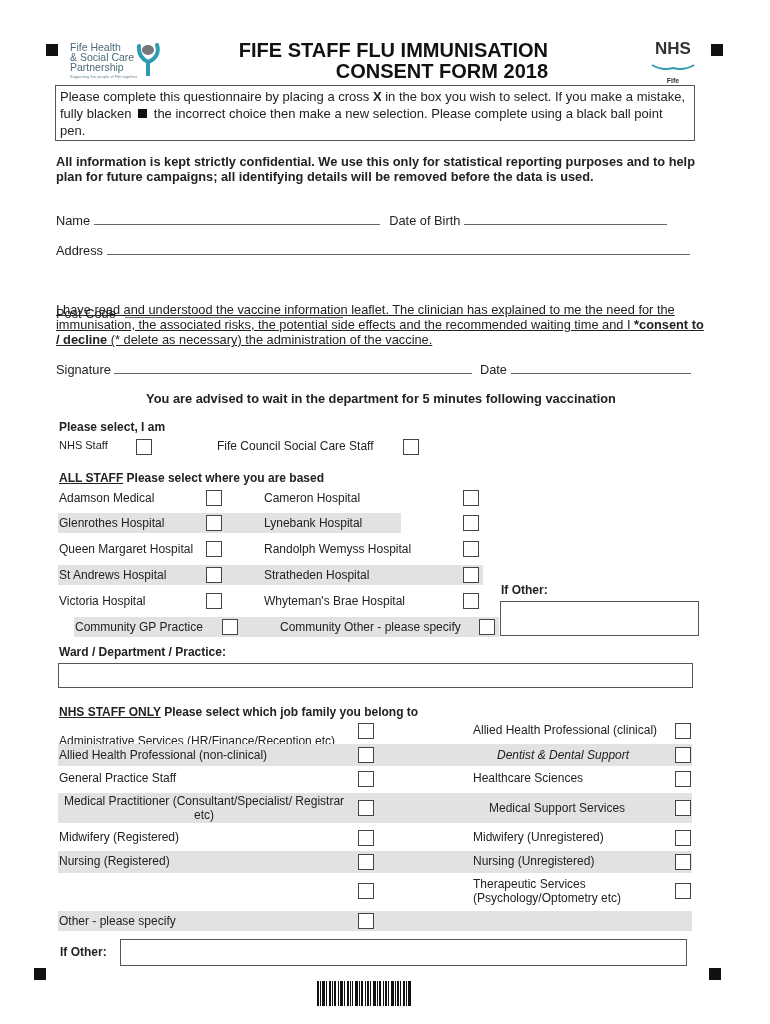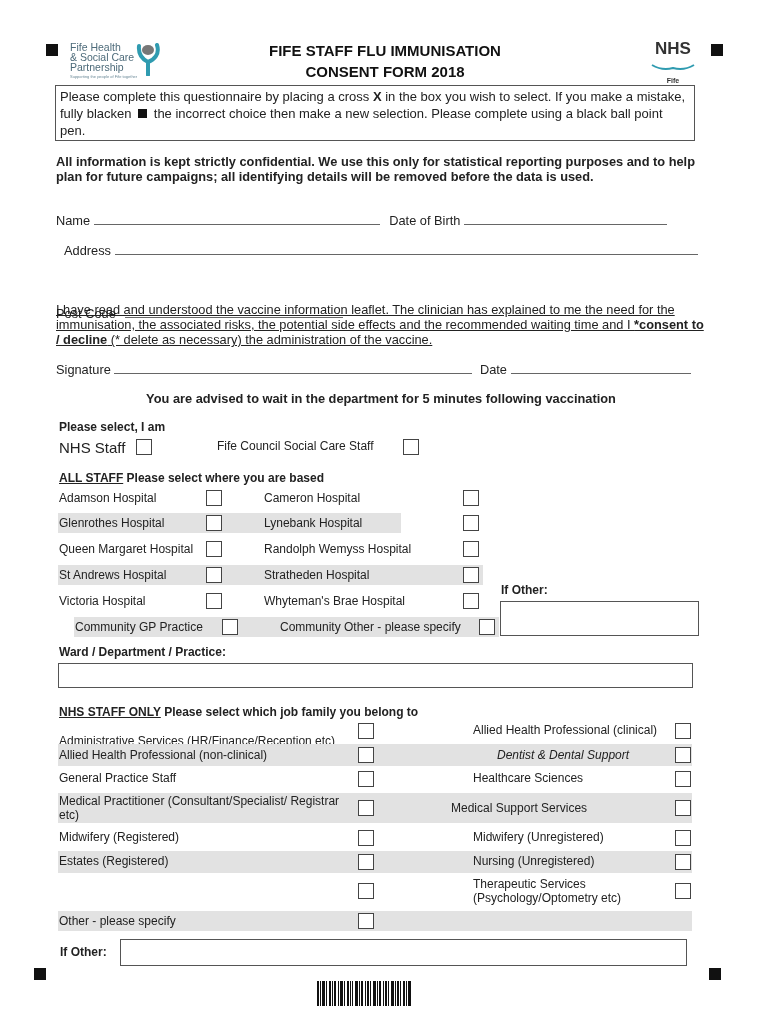--- a/index.html
+++ b/index.html
@@ -1,21 +1,21 @@
 <!DOCTYPE html>
 <html><head>
 <meta charset="utf-8">
 <style>
   html, body { margin:0; padding:0; background:#ffffff; }
   body { width:770px; height:1024px; position:relative; overflow:hidden;
          font-family:"Liberation Sans", sans-serif; color:#222; }
   .abs { position:absolute; }
   .marker { position:absolute; width:12px; height:12px; background:#111; }
-  .title { position:absolute; left:230px; top:40px; width:310px; text-align:center;
-           font-weight:bold; font-size:15px; line-height:21px; color:#111; }
+  .title { position:absolute; left:238px; top:40px; width:310px; text-align:right;
+           font-weight:bold; font-size:20px; line-height:21px; color:#111; }
   .logo-fhscp { position:absolute; left:70px; top:42px; width:100px; height:40px; }
   .logo-fhscp .t { font-size:10.5px; line-height:10px; color:#4d6b7a; }
   .logo-fhscp .tag { font-size:4px; color:#6b8a98; margin-top:2px; }
   .logo-fhscp svg { position:absolute; left:66px; top:0; }
   .logo-nhs { position:absolute; left:650px; top:40px; width:46px; text-align:center; }
   .logo-nhs .n { font-weight:bold; font-size:17px; color:#333; line-height:18px; }
   .logo-nhs .f { font-size:7px; color:#333; font-weight:bold; line-height:9px; }
   .instr-box { position:absolute; left:55px; top:85px; width:640px; height:56px;
                border:1.5px solid #555; padding:2px 4px; box-sizing:border-box;
                font-size:13px; line-height:17px; color:#222; }
@@ -75,21 +75,21 @@
 
 <div class="para bold" style="top:154px;width:640px;font-size:12.8px;line-height:15px;">All information is kept strictly confidential.  We use this only for statistical reporting purposes and to help plan for future campaigns; all identifying details will be removed before the data is used.</div>
 
 <div class="para" style="top:212px;width:645px;">
   <span>Name</span>
   <span class="field-line" style="width:286px;"></span>
   <span style="margin-left:6px;">Date of Birth</span>
   <span class="field-line" style="width:203px;"></span>
 </div>
 
-<div class="para" style="top:242px;width:645px;margin-left:8px;">
+<div class="para" style="top:242px;width:645px;">
   <span>Address</span>
   <span class="field-line" style="width:583px;"></span>
 </div>
 
 <div class="para" style="top:272px;width:645px;margin-top:33px;">
   <span>Post Code</span>
   <span class="field-line" style="width:218px;margin-left:6px;"></span>
 </div>
 
 <div class="para" style="top:302px;width:650px;text-decoration:underline;">
@@ -99,35 +99,35 @@
 <div class="para" style="top:361px;width:645px;">
   <span>Signature</span>
   <span class="field-line" style="width:358px;"></span>
   <span style="margin-left:4px;">Date</span>
   <span class="field-line" style="width:180px;"></span>
 </div>
 
 <div class="abs bold" style="left:56px;top:391px;width:650px;text-align:center;font-size:12.8px;">You are advised to wait in the department for 5 minutes following vaccination</div>
 
 <div class="section-h" style="top:420px;">Please select, I am</div>
-<div class="abs" style="left:59px;top:439px;font-size:15px;">
+<div class="abs" style="left:59px;top:439px;font-size:11px;">
   <span>NHS Staff</span>
 </div>
 <div class="cb" style="left:136px;top:439px;"></div>
 <div class="abs" style="left:217px;top:439px;font-size:12px;">
   <span>Fife Council Social Care Staff</span>
 </div>
 <div class="cb" style="left:403px;top:439px;"></div>
 
 <div class="section-h" style="top:471px;">
   <span class="u">ALL STAFF</span><span> Please select where you are based</span>
 </div>
 
 <div class="row" style="top:488px;width:425px;">
-  <span class="lbl" style="left:1px;">Adamson Hospital</span>
+  <span class="lbl" style="left:1px;">Adamson Medical</span>
   <div class="cb" style="left:148px;top:2px;"></div>
   <span class="lbl" style="left:206px;">Cameron Hospital</span>
   <div class="cb" style="left:405px;top:2px;"></div>
 </div>
 <div class="row shade" style="top:513px;width:343px;">
   <span class="lbl" style="left:1px;">Glenrothes Hospital</span>
   <div class="cb" style="left:148px;top:2px;"></div>
   <span class="lbl" style="left:206px;">Lynebank Hospital</span>
   <div class="cb" style="left:405px;top:2px;"></div>
 </div>
@@ -177,34 +177,34 @@
   <div class="cb" style="left:300px;top:3px;"></div>
   <span class="lbl" style="left:439px;top:4px;font-style:italic;">Dentist &amp; Dental Support</span>
   <div class="cb" style="left:617px;top:3px;"></div>
 </div>
 <div class="jrow" style="top:768px;height:22px;">
   <span class="lbl" style="left:1px;top:3px;">General Practice Staff</span>
   <div class="cb" style="left:300px;top:3px;"></div>
   <span class="lbl" style="left:415px;top:3px;">Healthcare Sciences</span>
   <div class="cb" style="left:617px;top:3px;"></div>
 </div>
-<div class="jrow shade" style="top:793px;height:30px;">
+<div class="jrow shade" style="top:793px;height:30px;text-align:center;">
   <span class="lbl" style="left:1px;top:1px;width:290px;">Medical Practitioner (Consultant/Specialist/ Registrar etc)</span>
   <div class="cb" style="left:300px;top:7px;"></div>
-  <span class="lbl" style="left:393px;top:8px;">Medical Support Services</span>
+  <span class="lbl" style="left:431px;top:8px;">Medical Support Services</span>
   <div class="cb" style="left:617px;top:7px;"></div>
 </div>
 <div class="jrow" style="top:827px;height:22px;">
   <span class="lbl" style="left:1px;top:3px;">Midwifery (Registered)</span>
   <div class="cb" style="left:300px;top:3px;"></div>
   <span class="lbl" style="left:415px;top:3px;">Midwifery (Unregistered)</span>
   <div class="cb" style="left:617px;top:3px;"></div>
 </div>
 <div class="jrow shade" style="top:851px;height:22px;">
-  <span class="lbl" style="left:1px;top:3px;">Estates (Registered)</span>
+  <span class="lbl" style="left:1px;top:3px;">Nursing (Registered)</span>
   <div class="cb" style="left:300px;top:3px;"></div>
   <span class="lbl" style="left:415px;top:3px;">Nursing (Unregistered)</span>
   <div class="cb" style="left:617px;top:3px;"></div>
 </div>
 <div class="jrow" style="top:875px;height:34px;">
   <div class="cb" style="left:300px;top:8px;"></div>
   <span class="lbl" style="left:415px;top:2px;width:190px;">Therapeutic Services (Psychology/Optometry etc)</span>
   <div class="cb" style="left:617px;top:8px;"></div>
 </div>
 <div class="jrow shade" style="top:911px;height:20px;">

